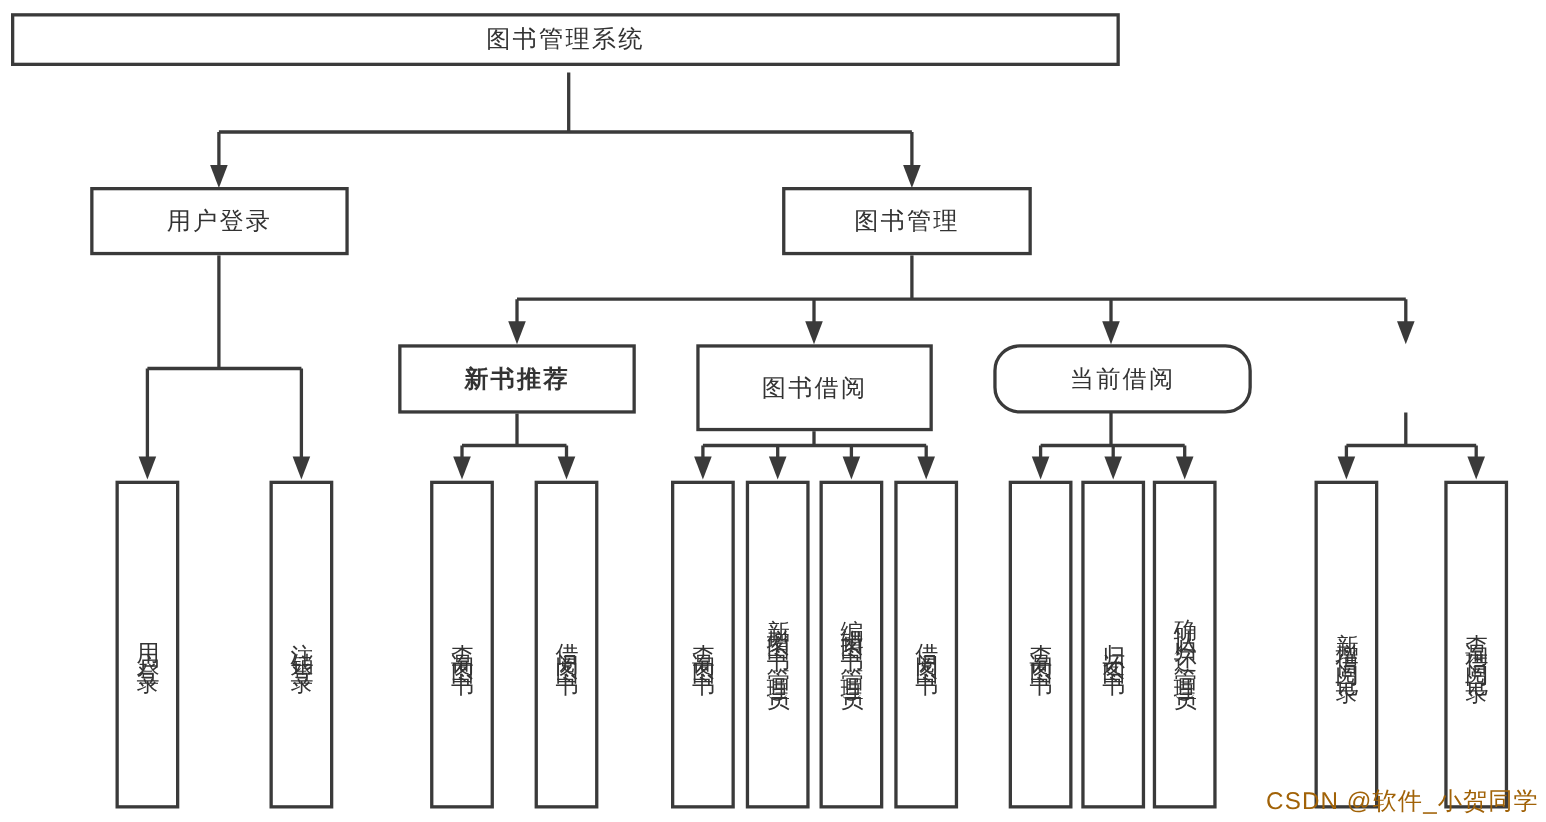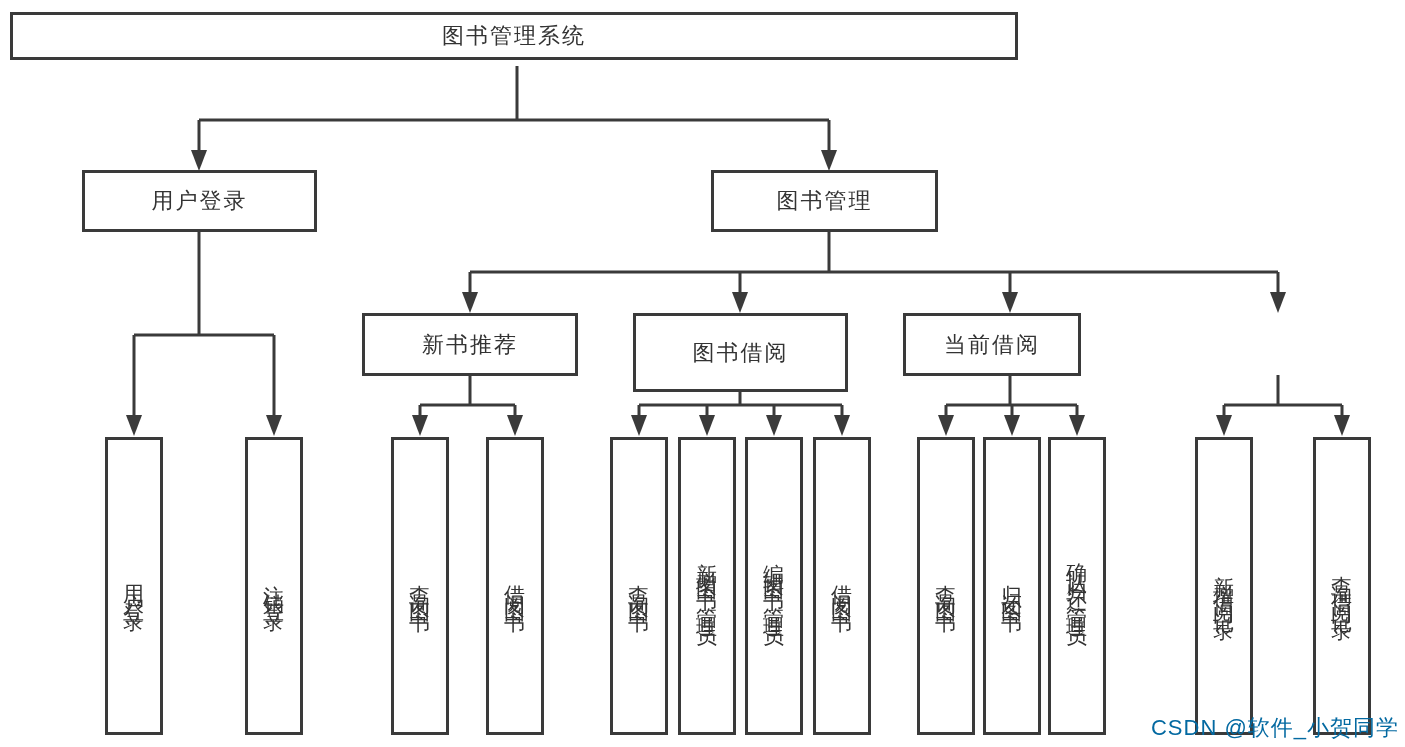--- a/index.html
+++ b/index.html
@@ -30,21 +30,21 @@
     font-size:21px;
     letter-spacing:9px;
     line-height:1;
     white-space:normal;
   }
   .watermark{
     position:absolute;
     right:6px;
     bottom:4px;
     font-size:22px;
-    color:#0369a1;
+    color:#a16207;
     letter-spacing:1px;
     z-index:10;
   }
 </style>
 </head>
 <body>
 
 <div class="canvas">
 
   <svg class="connectors" width="1405" height="747" viewBox="0 0 1405 747">
@@ -88,23 +88,23 @@
       <polygon points="1216,415 1232,415 1224,436"></polygon>
       <polygon points="1334,415 1350,415 1342,436"></polygon>
     </g>
   </svg>
 
   <div class="box" style="left:10px;top:12px;width:1008px;height:48px;">图书管理系统</div>
 
   <div class="box" style="left:82px;top:170px;width:235px;height:62px;">用户登录</div>
   <div class="box" style="left:711px;top:170px;width:227px;height:62px;">图书管理</div>
 
-  <div class="box" style="left:362px;top:313px;width:216px;height:63px;">新书推荐</div>
+  <div class="box" style="left:362px;top:313px;width:216px;height:63px;font-weight:bold;">新书推荐</div>
   <div class="box" style="left:633px;top:313px;width:215px;height:79px;">图书借阅</div>
-  <div class="box" style="left:903px;top:313px;width:178px;height:63px;">当前借阅</div>
+  <div class="box" style="left:903px;top:313px;width:235px;height:63px;border-radius:24px;">当前借阅</div>
 
   <div class="box leaf" style="left:105px;top:437px;width:58px;height:298px;">用户登录</div>
   <div class="box leaf" style="left:245px;top:437px;width:58px;height:298px;">注销登录</div>
   <div class="box leaf" style="left:391px;top:437px;width:58px;height:298px;">查询图书</div>
   <div class="box leaf" style="left:486px;top:437px;width:58px;height:298px;">借阅图书</div>
   <div class="box leaf" style="left:610px;top:437px;width:58px;height:298px;">查询图书</div>
   <div class="box leaf" style="left:678px;top:437px;width:58px;height:298px;">新增图书（管理员）</div>
   <div class="box leaf" style="left:745px;top:437px;width:58px;height:298px;">编辑图书（管理员）</div>
   <div class="box leaf" style="left:813px;top:437px;width:58px;height:298px;">借阅图书</div>
   <div class="box leaf" style="left:917px;top:437px;width:58px;height:298px;">查询图书</div>

